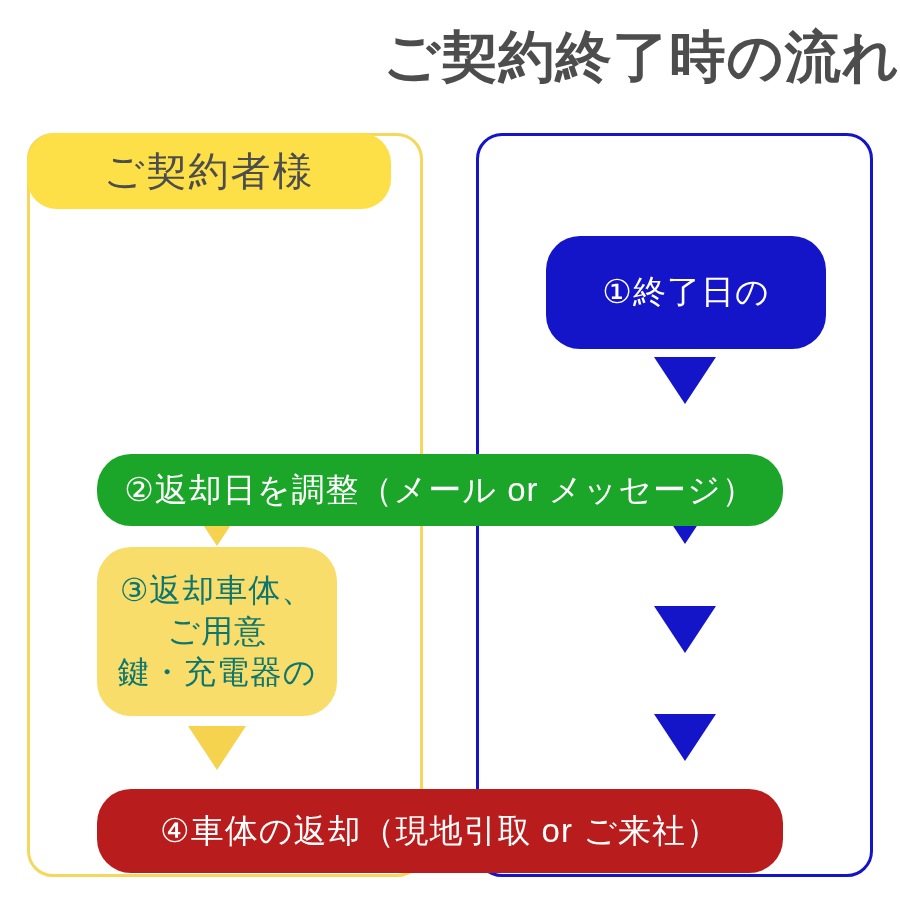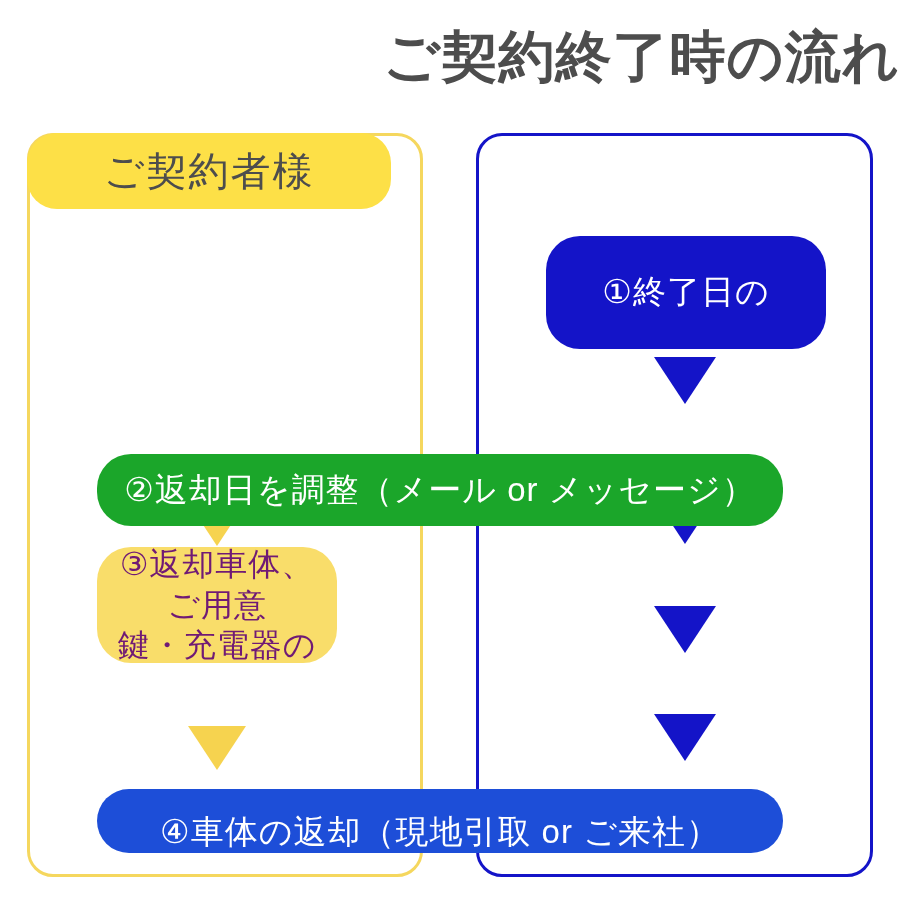--- a/index.html
+++ b/index.html
@@ -126,37 +126,36 @@
     color: #ffffff;
     font-size: 33px;
     margin-top: 40px;
   }
 
   
   .step-3 {
     left: 97px;
     top: 547px;
     width: 240px;
-    height: 116px;
+    height: 169px;
     background: #f9dd6a;
-    color: #701a75;
+    color: #0f766e;
     font-size: 32px;
   }
   .step-3 .step-line { text-align: center; }
 
   
   .step-4 {
     left: 97px;
     top: 789px;
     width: 686px;
-    height: 64px;
-    background: #1d4ed8;
+    height: 84px;
+    background: #b91c1c;
     color: #ffffff;
     font-size: 33px;
-    justify-content: flex-end;
   }
 
   
   .arrow {
     position: absolute;
     width: 0;
     height: 0;
     border-left-style: solid;
     border-right-style: solid;
     border-top-style: solid;

